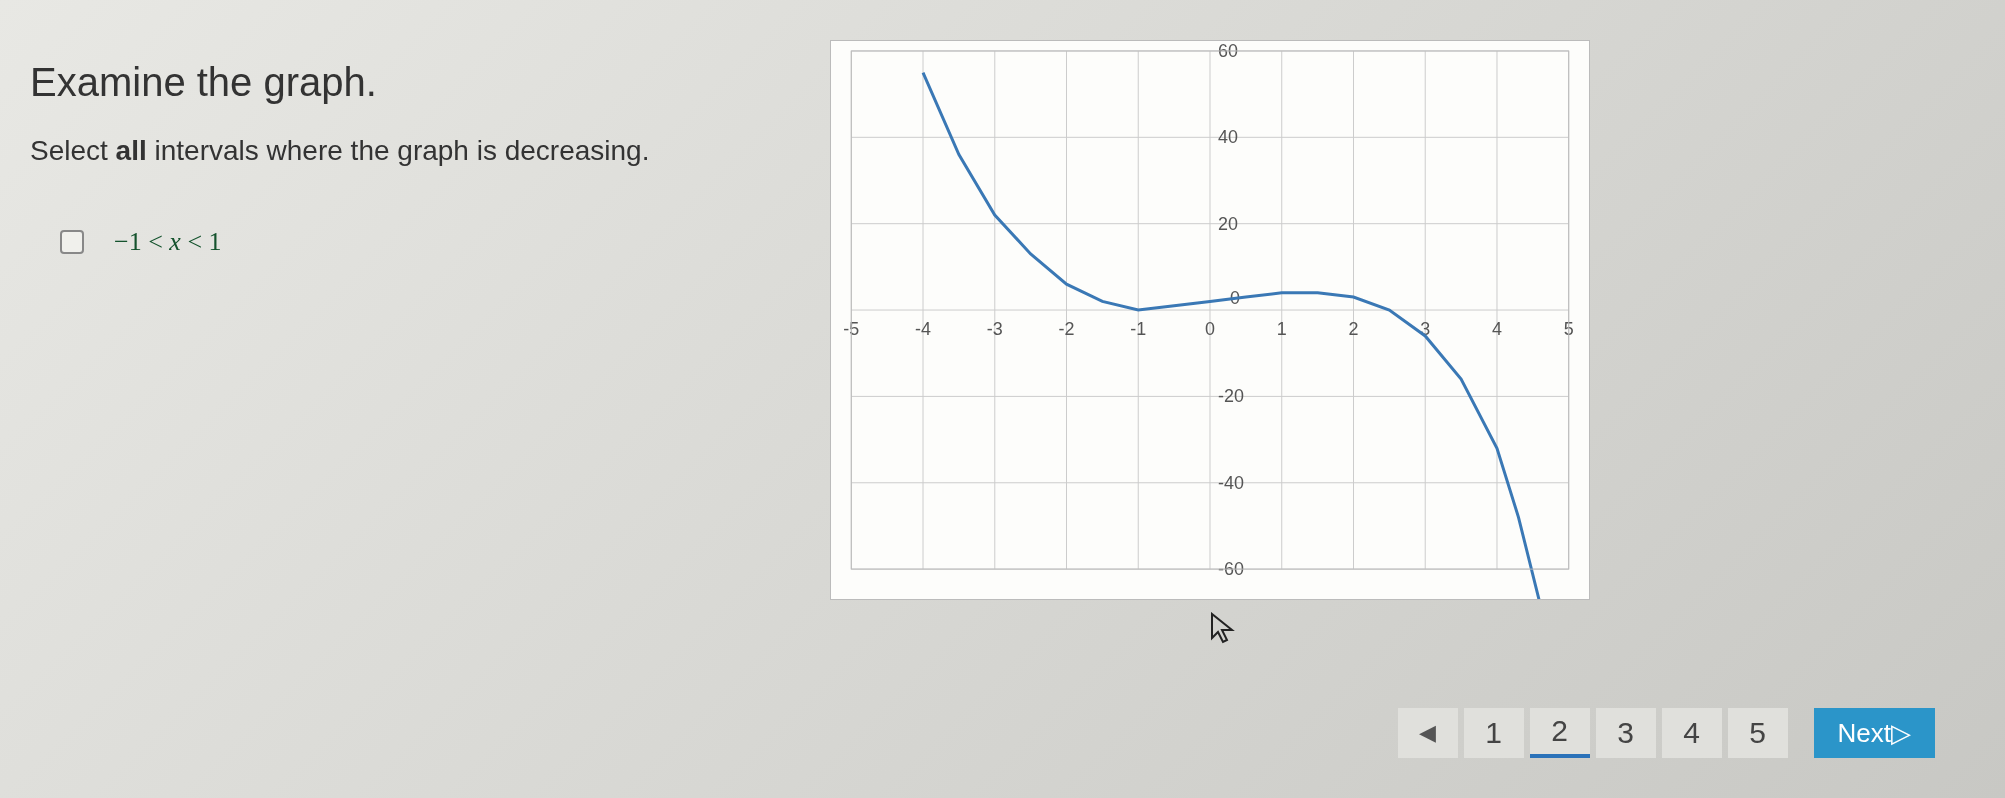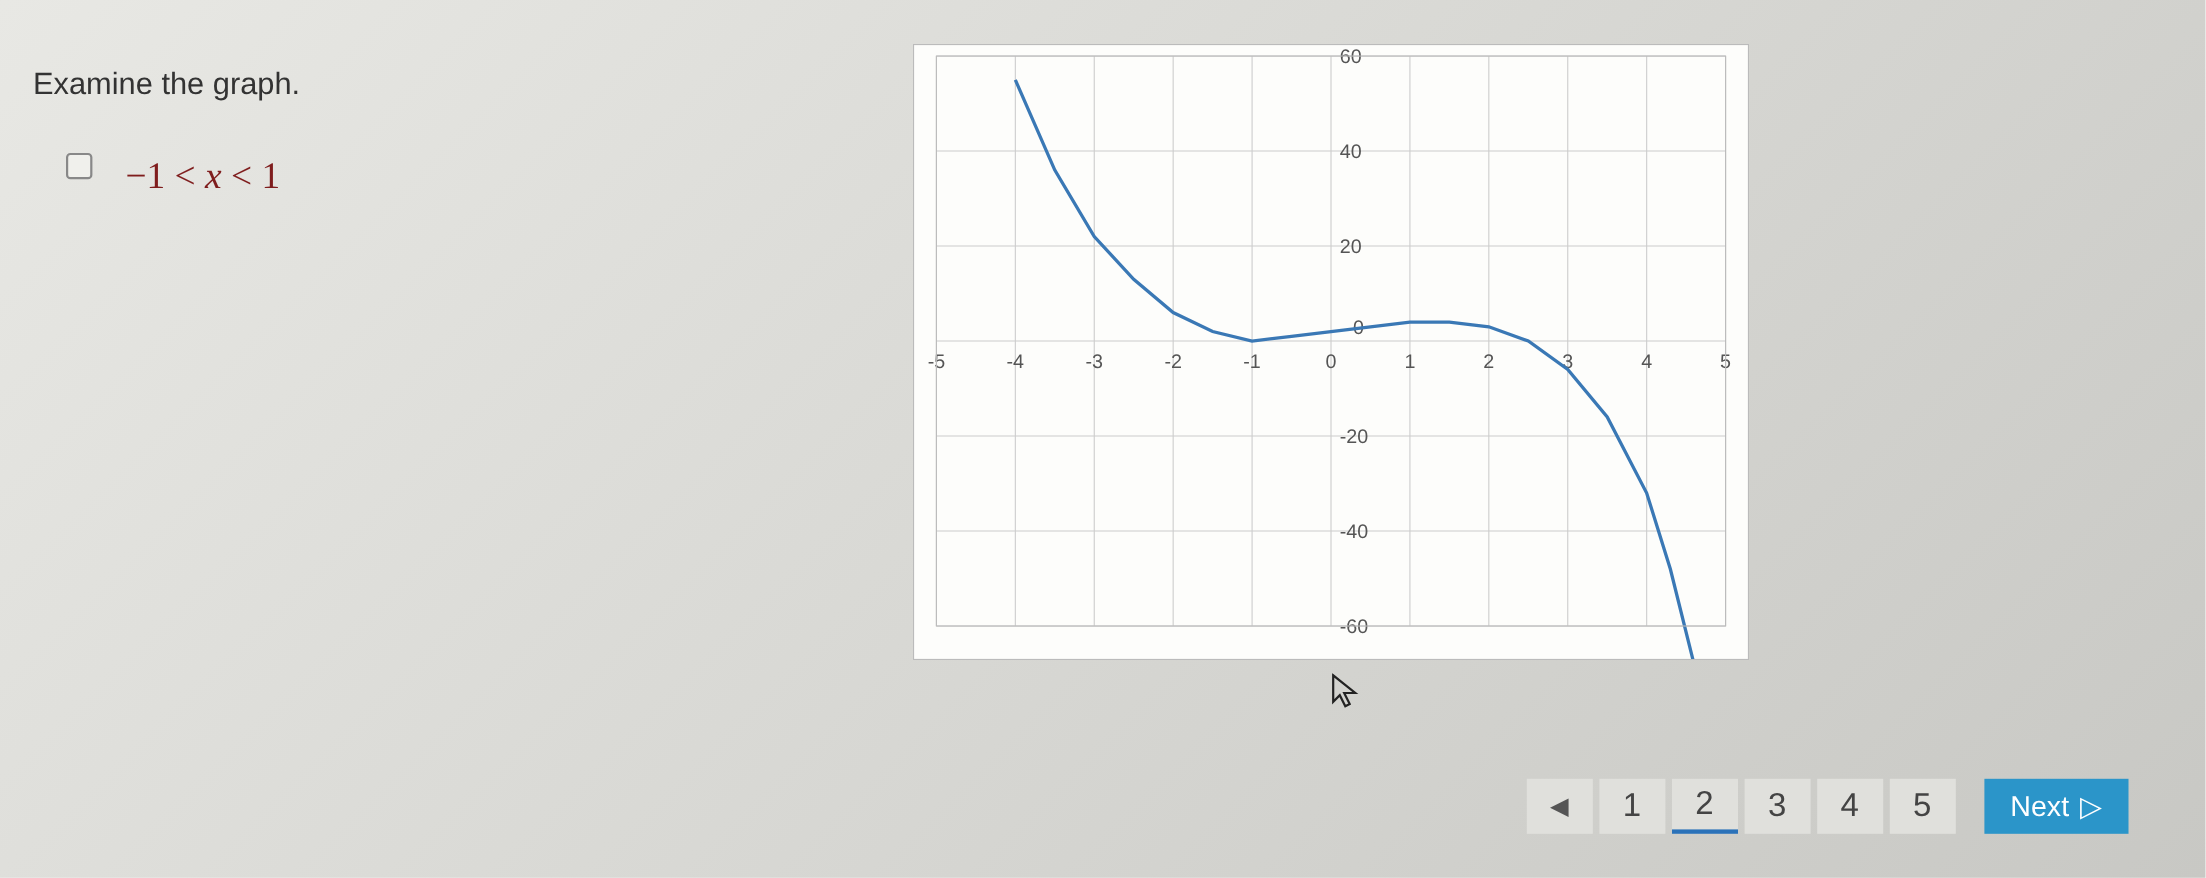--- a/index.html
+++ b/index.html
@@ -15,21 +15,21 @@
     display: flex;
     width: 100%;
     height: 100%;
     padding: 20px 30px;
   }
   .left-panel {
     flex: 0 0 800px;
     padding-top: 40px;
   }
   .prompt1 {
-    font-size: 28px;
+    font-size: 40px;
     color: #333;
     margin-bottom: 30px;
   }
   .prompt2 {
     font-size: 28px;
     color: #333;
     margin-bottom: 60px;
   }
   .options {
     display: flex;
@@ -44,24 +44,23 @@
   }
   .checkbox {
     width: 24px;
     height: 24px;
     border: 2px solid #888;
     border-radius: 4px;
     background: #f0f0ec;
     cursor: pointer;
   }
   .option-label {
-    font-size: 34px;
+    font-size: 26px;
     font-family: 'Times New Roman', serif;
-    color: #7f1d1d;
-    margin-top: 20px;
+    color: #14532d;
   }
   .right-panel {
     flex: 1;
     position: relative;
   }
   .chart-area {
     position: absolute;
     top: 20px;
     left: 0;
     width: 760px;
@@ -104,38 +103,40 @@
     border-bottom: 4px solid #2b72b9;
   }
   .next-btn {
     height: 50px;
     padding: 0 24px;
     background: #2b95c9;
     color: #fff;
     font-size: 26px;
     display: flex;
     align-items: center;
-    gap: 10px;
     cursor: pointer;
     margin-left: 20px;
   }
   .cursor-icon {
     position: absolute;
     top: 592px;
     left: 380px;
     font-size: 30px;
     color: #222;
   }
 </style>
 </head>
 <body>
 
 <div class="container">
   <div class="left-panel">
     <div class="prompt1">Examine the graph.</div>
+    <div class="prompt2">
+      <span>Select </span><b>all</b><span> intervals where the graph is decreasing.</span>
+    </div>
     <div class="options">
       <div class="option">
         <div class="checkbox"></div>
         <div class="option-label">
           −1 &lt; <i>x</i> &lt; 1
         </div>
       </div>
     </div>
   </div>
 

